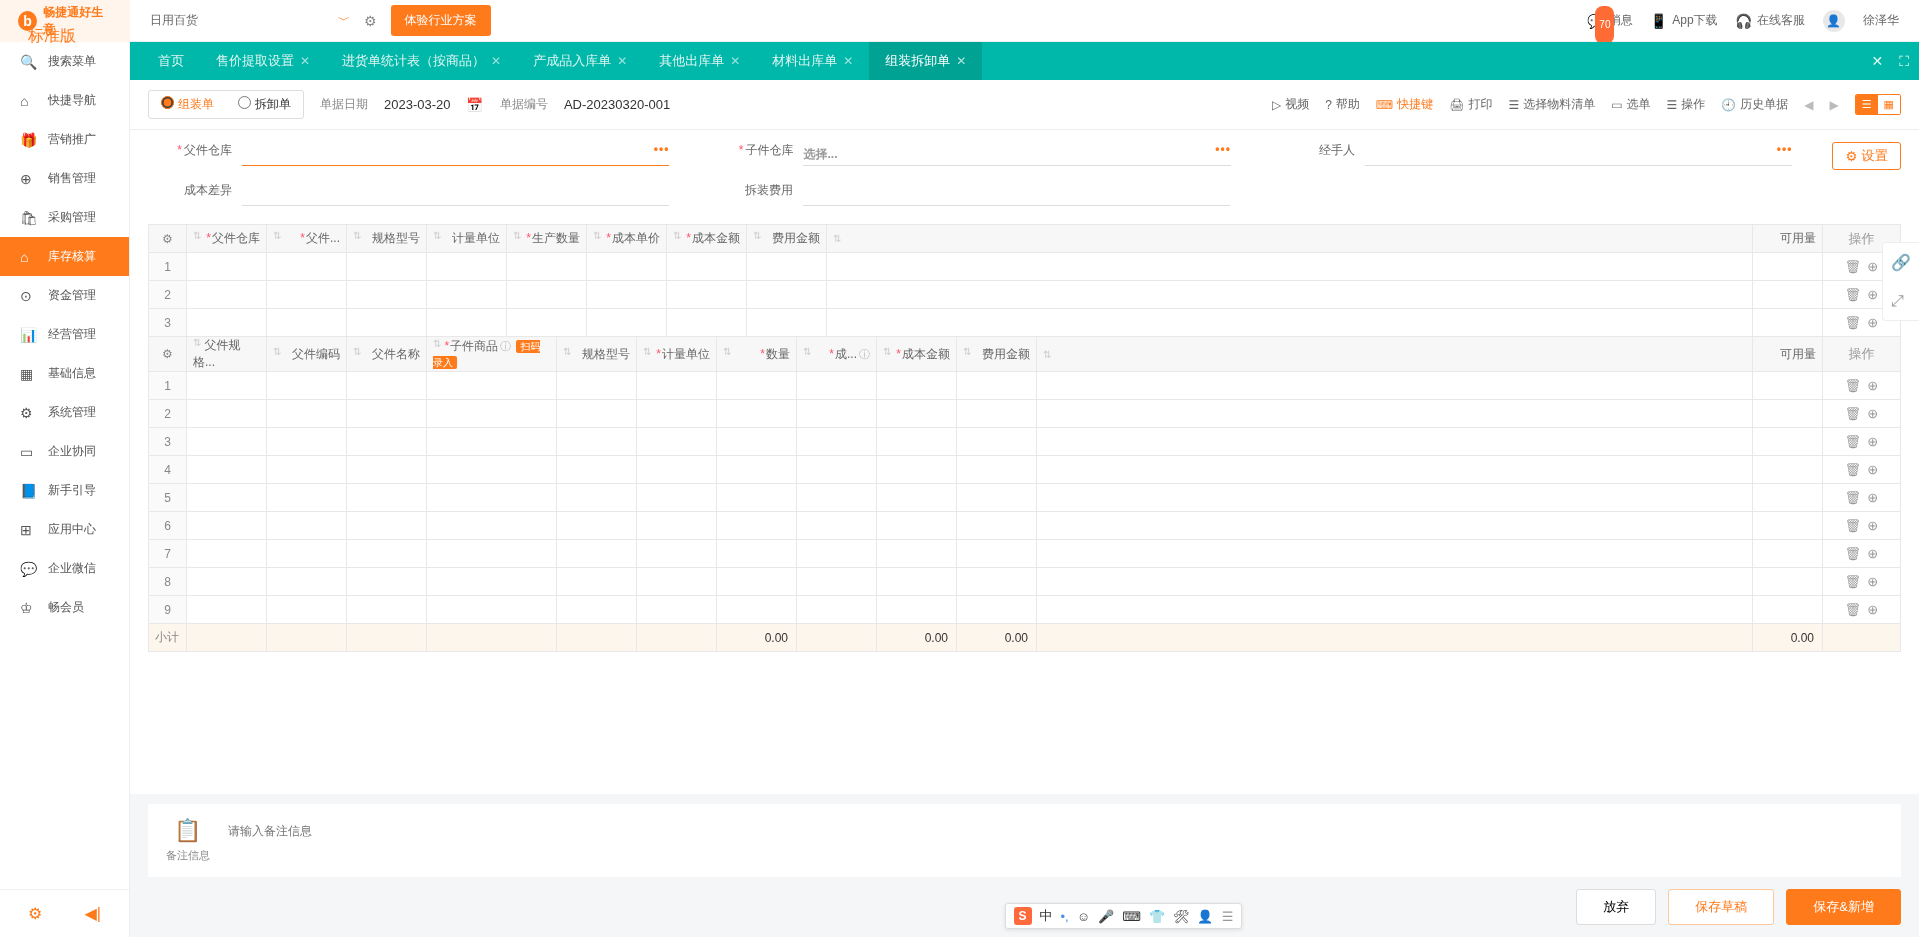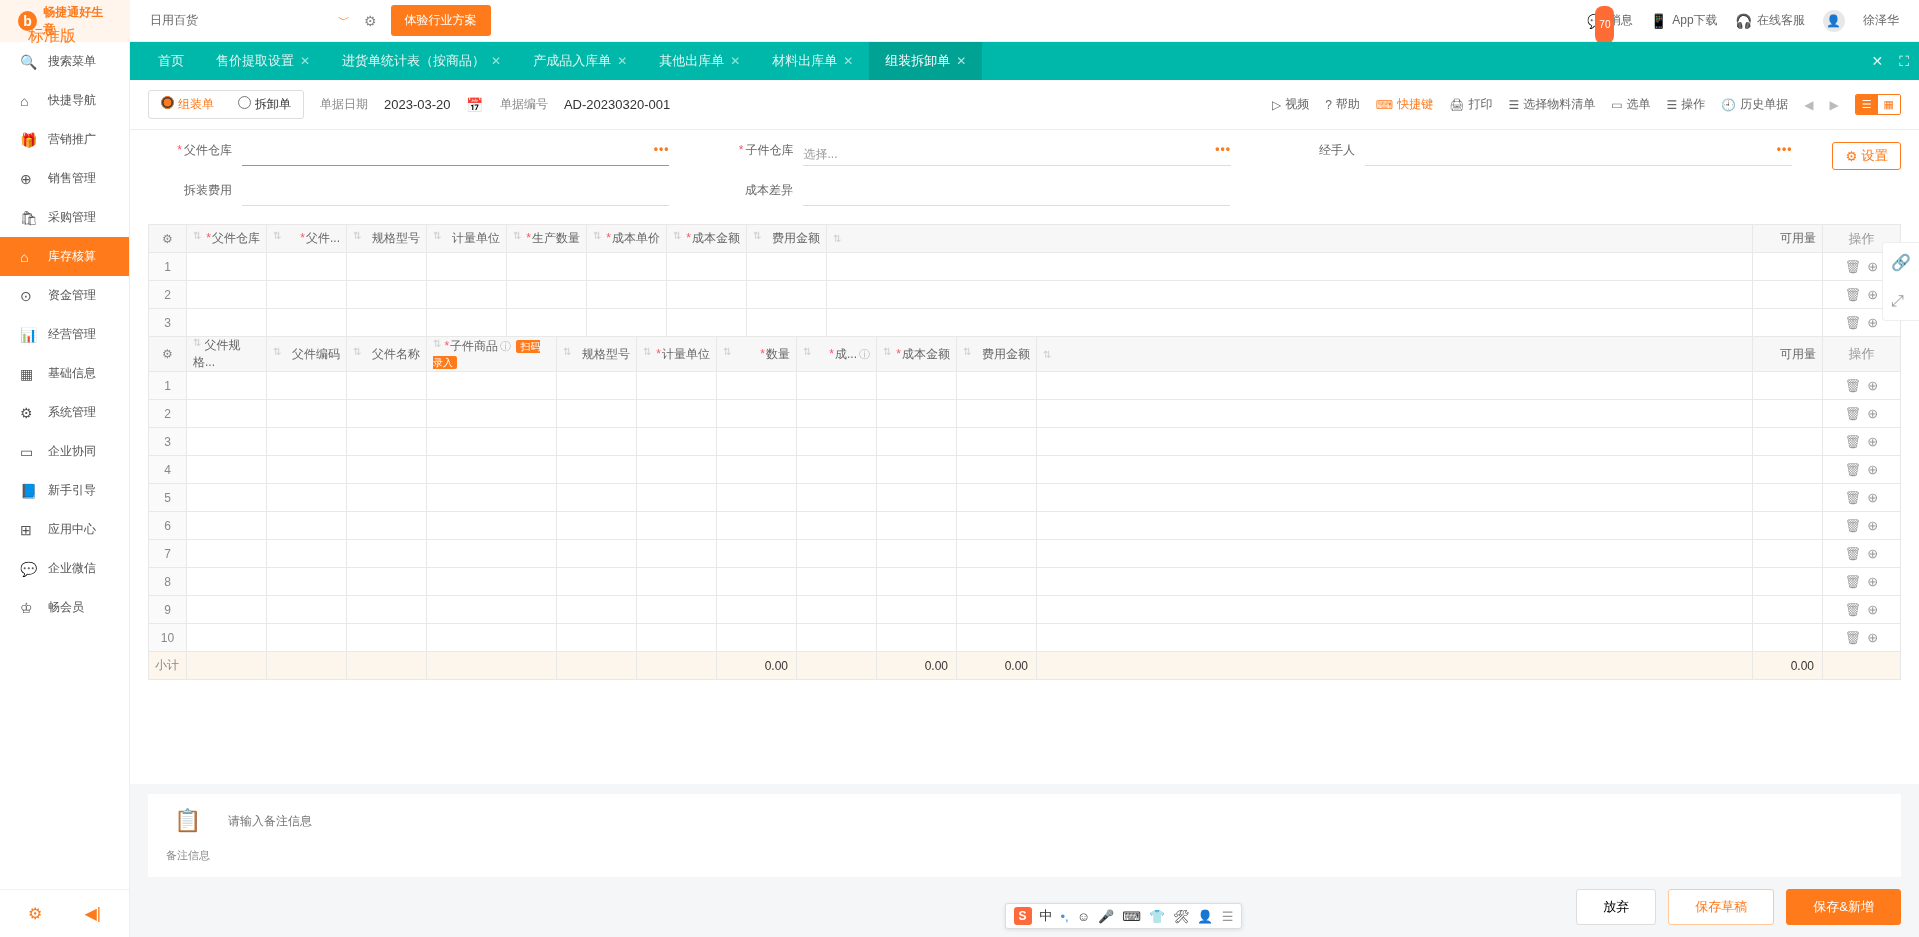--- a/index.html
+++ b/index.html
@@ -61,21 +61,21 @@
 .view-toggle span { padding: 3px 6px; cursor: pointer; font-size: 11px; }
 .view-toggle .act { background: #ff7a1a; color: #fff; }
 .view-toggle .off { background: #fff; color: #ff7a1a; }
 
 
 .form-area { background: #fff; padding: 12px 18px 6px; }
 .form-row { display: flex; gap: 40px; margin-bottom: 12px; }
 .form-field { flex: 1; display: flex; gap: 10px; position: relative; }
 .form-field label { width: 84px; text-align: right; color: #666; font-size: 12px; }
 .form-field .req { color: #f56; margin-right: 2px; }
-.form-field .input-line { flex: 1; border-bottom: 1px solid #ddd; height: 24px; color: #999; font-size: 12px; padding: 4px 0; }
+.form-field .input-line { flex: 1; border-bottom: 1px solid #ddd; height: 24px; color: #999; font-size: 12px; padding: 4px 0; font-weight: bold; }
 .form-field .input-line.hl { border-bottom-color: #ff7a1a; }
 .form-field .dots { color: #ff7a1a; cursor: pointer; position: absolute; right: 0; font-weight: bold; letter-spacing: 1px; }
 .settings-btn { border: 1px solid #ff7a1a; color: #ff7a1a; background: #fff; padding: 5px 12px; border-radius: 3px; cursor: pointer; display: flex; align-items: center; gap: 4px; height: 28px; }
 
 
 .tables-area { flex: 1; overflow: auto; background: #fff; padding: 0 18px 12px; }
 .grid { width: 100%; border-collapse: collapse; table-layout: fixed; }
 .grid th, .grid td { border: 1px solid #e8e8e8; height: 28px; font-size: 12px; padding: 0 6px; }
 .grid th { background: #f7f7f7; color: #666; font-weight: normal; text-align: right; position: relative; }
 .grid th.l { text-align: left; }
@@ -89,21 +89,21 @@
 .grid .scan-badge { background: #ff7a1a; color: #fff; font-size: 10px; padding: 1px 4px; border-radius: 2px; margin-left: 2px; }
 .grid .info-ic { color: #bbb; font-size: 11px; margin-left: 2px; }
 .subtotal-row td { background: #fdf6ec; }
 .subtotal-label { text-align: left; color: #888; }
 .num-right { text-align: right; padding-right: 8px !important; }
 
 
 .remarks-area { background: #fff; padding: 14px 18px; display: flex; gap: 18px; align-items: flex-start; margin: 10px 18px 0; }
 .remarks-icon-col { display: flex; flex-direction: column; align-items: center; color: #00b8a9; }
 .remarks-icon-col .ic { font-size: 22px; }
-.remarks-icon-col .lbl { font-size: 11px; color: #888; margin-top: 14px; }
+.remarks-icon-col .lbl { font-size: 11px; color: #888; margin-top: 4px; }
 .remarks-input { flex: 1; border: none; color: #bbb; font-size: 12px; padding: 6px 0; }
 
 
 .footer-bar { display: flex; justify-content: flex-end; align-items: center; padding: 12px 18px; gap: 12px; background: #f5f6f7; }
 .btn { padding: 8px 26px; border-radius: 3px; cursor: pointer; font-size: 13px; border: 1px solid #ddd; background: #fff; }
 .btn.primary { background: #ff7a1a; color: #fff; border-color: #ff7a1a; }
 .btn.warn { color: #ff7a1a; border-color: #ffc89a; }
 
 
 .right-float { position: absolute; right: 0; top: 200px; background: #fff; border: 1px solid #eee; border-right: none; border-radius: 4px 0 0 4px; display: flex; flex-direction: column; }
@@ -332,25 +332,25 @@
             <div class="input-line"></div>
             <span class="dots">•••</span>
           </div>
           <button class="settings-btn">
             <span>⚙</span>
             <span>设置</span>
           </button>
         </div>
         <div class="form-row">
           <div class="form-field">
+            <label><span>成本差异</span></label>
+            <div class="input-line"></div>
+          </div>
+          <div class="form-field">
             <label><span>拆装费用</span></label>
-            <div class="input-line"></div>
-          </div>
-          <div class="form-field">
-            <label><span>成本差异</span></label>
             <div class="input-line"></div>
           </div>
           <div class="form-field" style="visibility:hidden"></div>
           <div style="width:70px"></div>
         </div>
       </div>
 
       <div class="tables-area">
 
         <table class="grid">
@@ -577,36 +577,20 @@
                 <td></td>
                 <td></td>
                 <td></td>
                 <td></td>
                 <td></td>
                 <td></td>
                 <td></td>
                 <td></td>
                 <td class="ops-cell"><span>🗑</span><span>⊕</span></td>
               </tr>
-              <tr>
-                <td class="rownum">10</td>
-                <td></td>
-                <td></td>
-                <td></td>
-                <td></td>
-                <td></td>
-                <td></td>
-                <td></td>
-                <td></td>
-                <td></td>
-                <td></td>
-                <td></td>
-                <td></td>
-                <td class="ops-cell"><span>🗑</span><span>⊕</span></td>
-              </tr>
             </tbody>
           <tfoot>
             <tr class="subtotal-row">
               <td class="subtotal-label" colspan="1">小计</td>
               <td></td>
                 <td></td>
                 <td></td>
                 <td></td>
                 <td></td>
                 <td></td>

